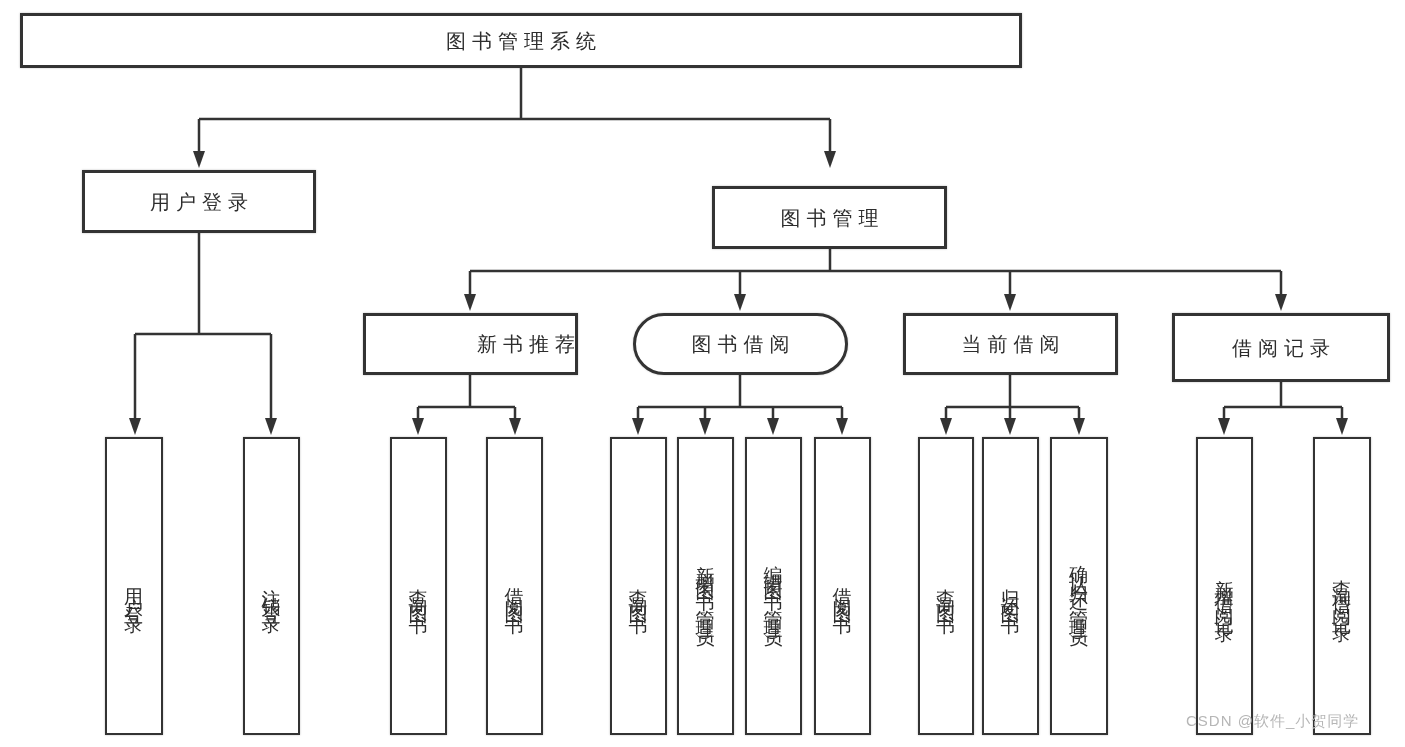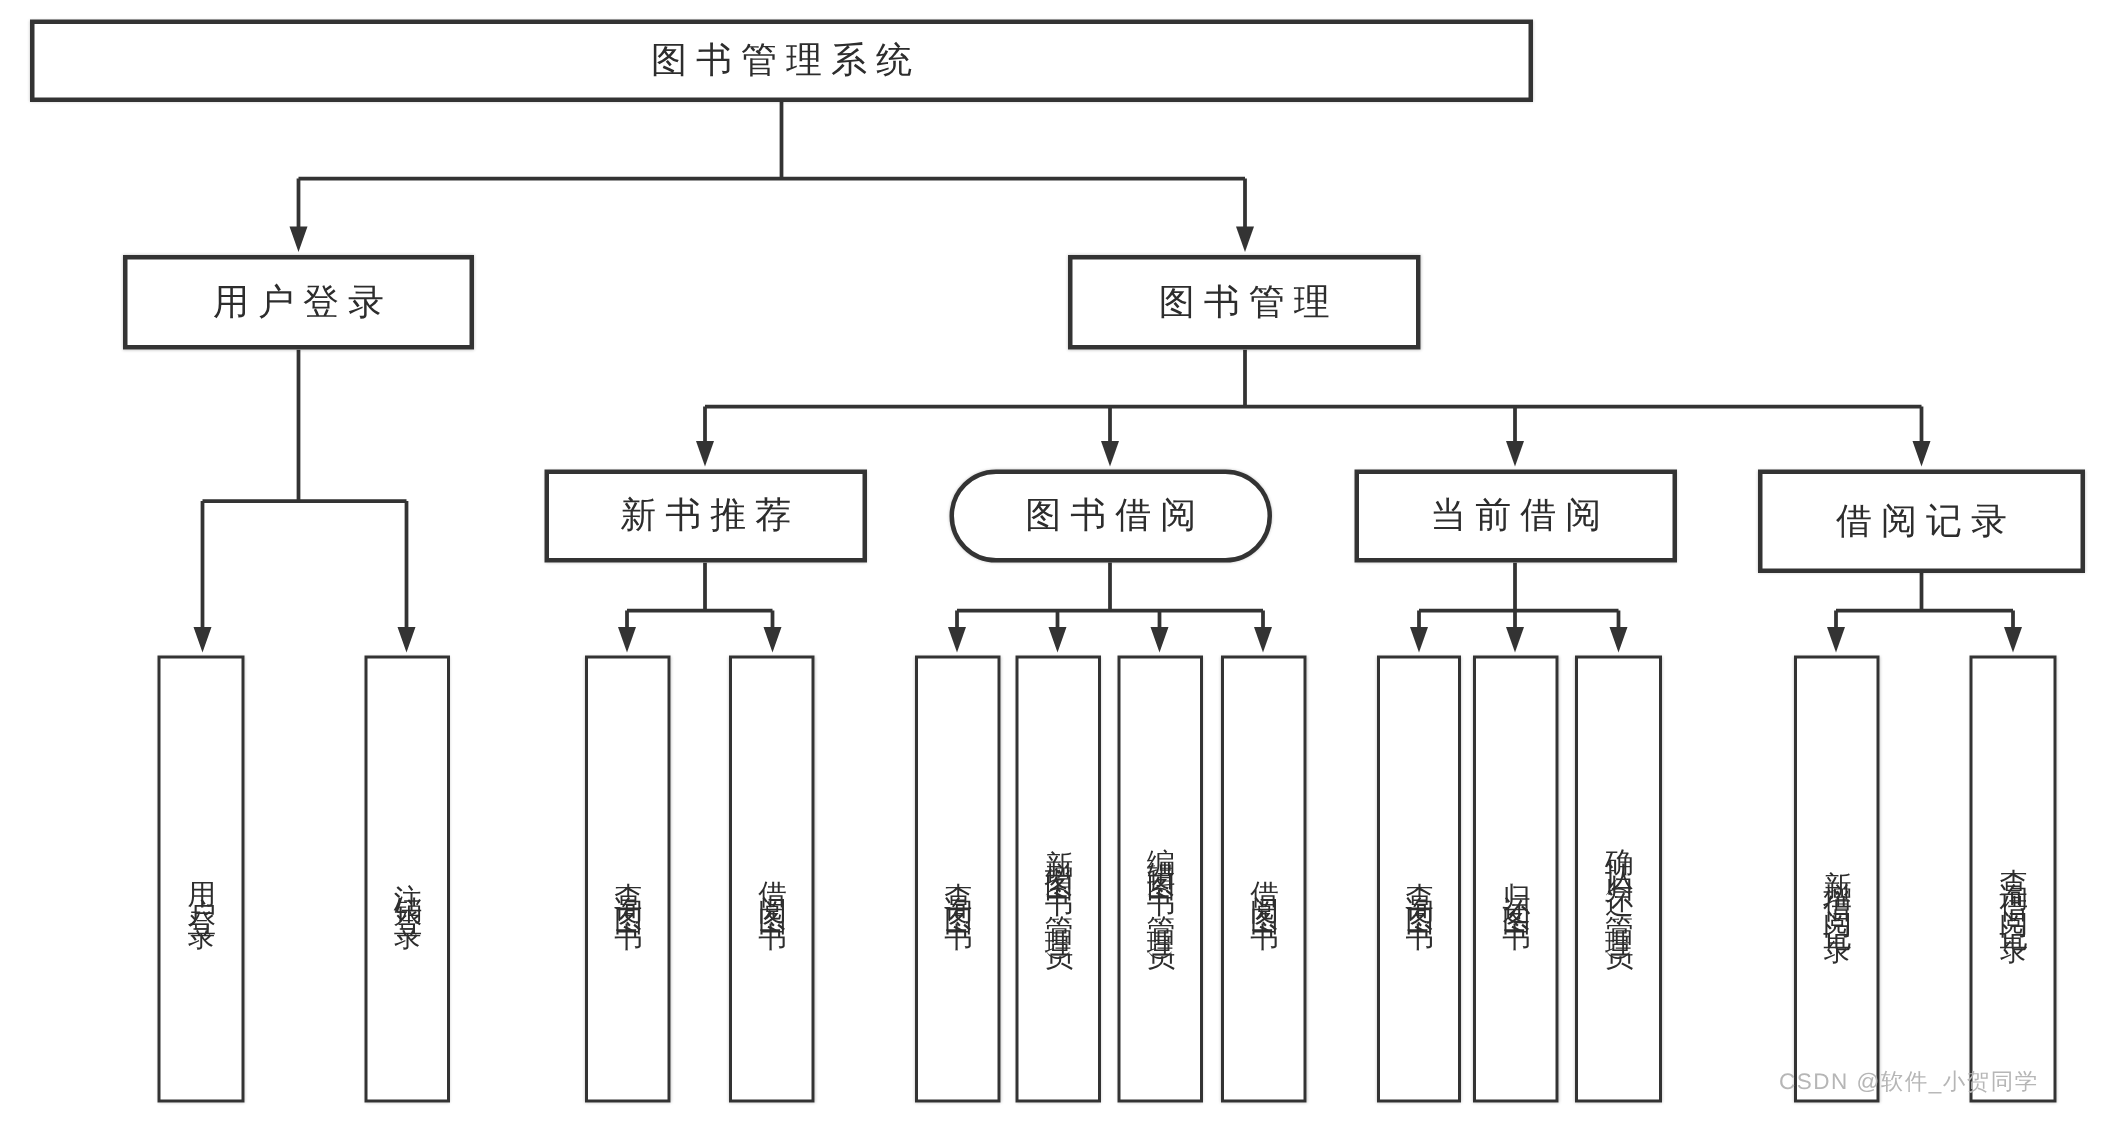--- a/index.html
+++ b/index.html
@@ -11,21 +11,21 @@
     box-sizing:border-box;
     background:#ffffff;
     border:3px solid #333333;
     display:flex;
     align-items:center;
     justify-content:center;
     color:#2d2d2d;
     box-shadow:0 0 2px rgba(0,0,0,0.25);
     z-index:2;
   }
-  .hlabel{font-size:24px;letter-spacing:6px;margin-right:-6px;white-space:nowrap;line-height:1;}
+  .hlabel{font-size:20px;letter-spacing:6px;margin-right:-6px;white-space:nowrap;line-height:1;}
   .leaf{border-width:2.5px;}
   .vlabel{
     writing-mode:vertical-rl;
     text-orientation:mixed;
     font-size:19px;
     letter-spacing:9px;
     margin-bottom:-9px;
     line-height:1;
     white-space:nowrap;
   }
@@ -85,25 +85,25 @@
     </g>
   </svg>
 
   <div class="box" style="left:20px;top:13px;width:1002px;height:55px;">
     <span class="hlabel">图书管理系统</span>
   </div>
 
   <div class="box" style="left:82px;top:170px;width:234px;height:63px;">
     <span class="hlabel">用户登录</span>
   </div>
-  <div class="box" style="left:712px;top:170px;width:235px;height:63px;">
+  <div class="box" style="left:712px;top:186px;width:235px;height:63px;">
     <span class="hlabel">图书管理</span>
   </div>
 
-  <div class="box" style="left:363px;top:313px;width:215px;height:62px;">
+  <div class="box" style="left:363px;top:313px;width:215px;height:62px;justify-content:flex-end;">
     <span class="hlabel">新书推荐</span>
   </div>
   <div class="box" style="left:633px;top:313px;width:215px;height:62px;border-radius:31px;">
     <span class="hlabel">图书借阅</span>
   </div>
   <div class="box" style="left:903px;top:313px;width:215px;height:62px;">
     <span class="hlabel">当前借阅</span>
   </div>
   <div class="box" style="left:1172px;top:313px;width:218px;height:69px;">
     <span class="hlabel">借阅记录</span>

